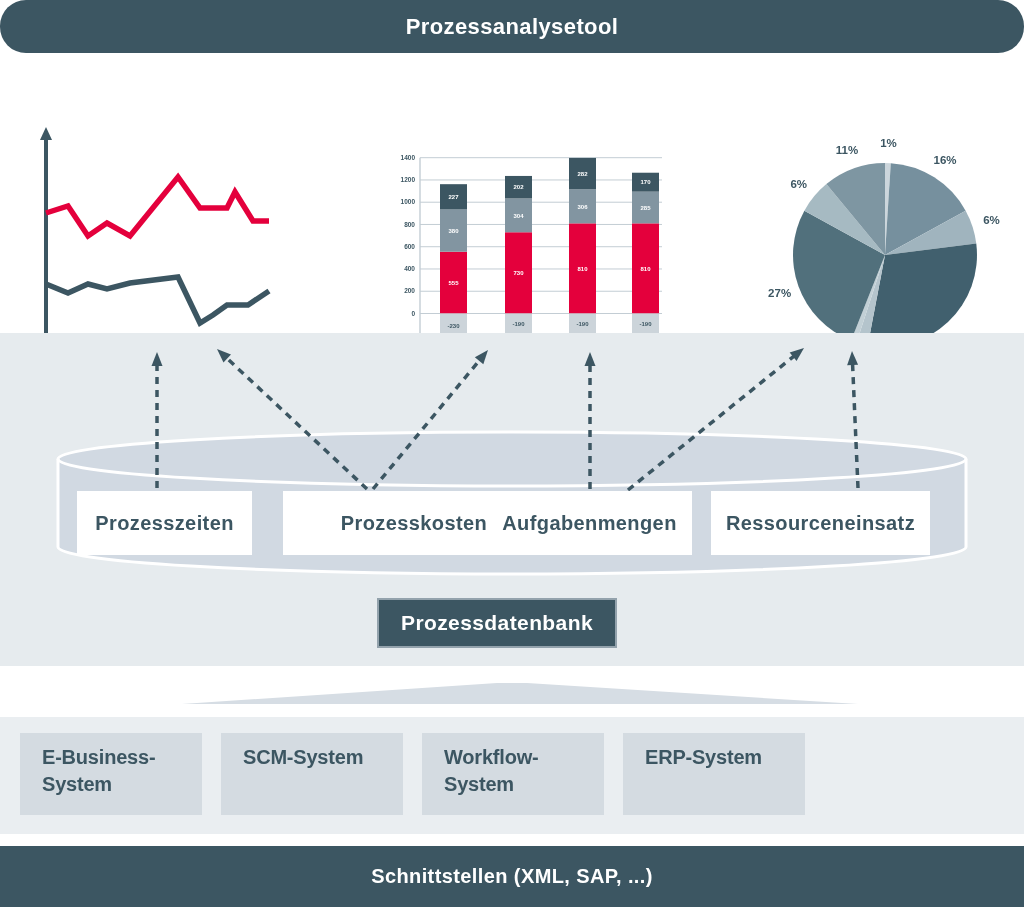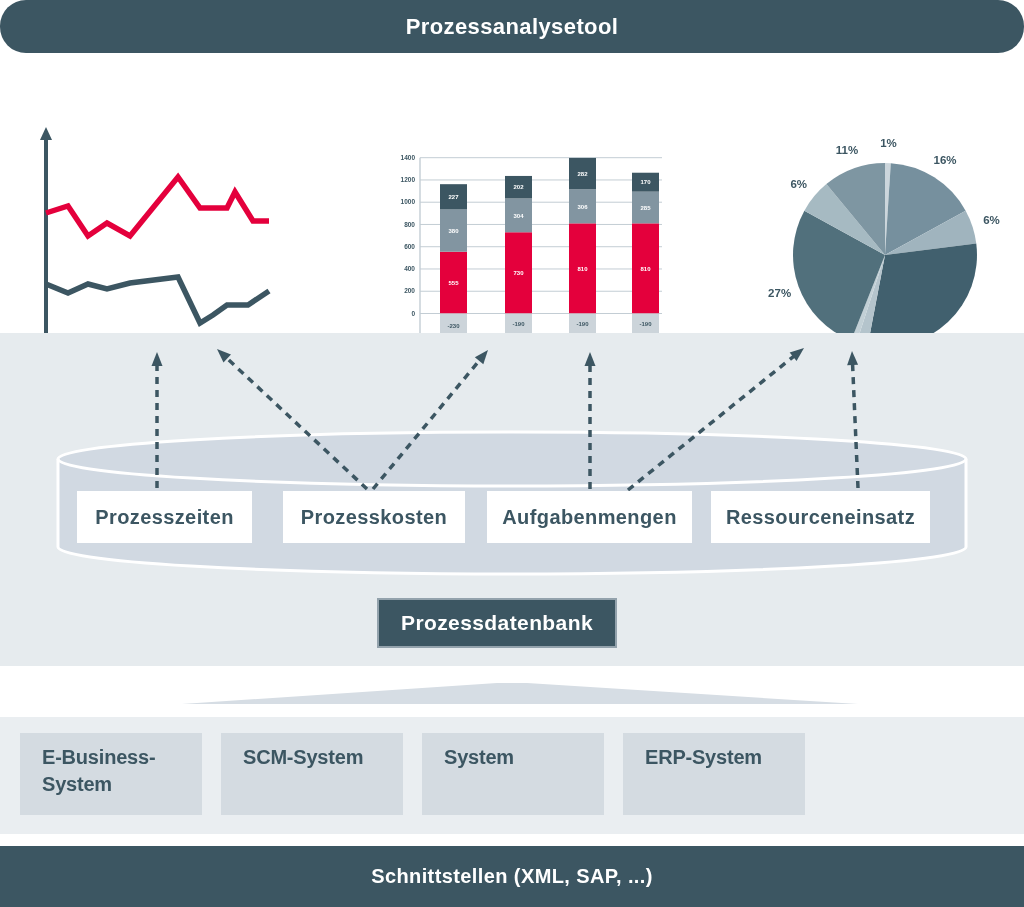--- a/index.html
+++ b/index.html
@@ -8,21 +8,21 @@
   .topbar{position:absolute;left:0;top:0;width:1024px;height:53px;background:#3c5662;
           display:flex;align-items:center;justify-content:center;border-radius:26px;}
   .topbar .ttl{color:#fff;font-weight:bold;font-size:22px;letter-spacing:.4px;}
   .charts{position:absolute;left:0;top:53px;width:1024px;height:280px;background:#fff;}
   .charts svg{position:absolute;overflow:visible;}
   #line-chart{left:20px;top:70px;}
   #bar-chart{left:378px;top:93px;}
   #pie-chart{left:760px;top:78px;}
   .band{position:absolute;left:0;top:333px;width:1024px;height:333px;background:#e6ebee;}
   #band-svg{position:absolute;left:0;top:0;}
-  .dlabel{position:absolute;top:158px;height:52px;background:#fff;color:#3c5662;
+  .dlabel{position:absolute;top:158px;height:64px;background:#fff;color:#3c5662;
           font-weight:bold;font-size:20px;letter-spacing:.4px;
           display:flex;align-items:center;justify-content:center;}
   .dbbox{position:absolute;left:377px;top:265px;width:240px;height:50px;background:#3c5662;
          border:2px solid #93a2ac;box-sizing:border-box;color:#fff;font-weight:bold;
          font-size:21px;letter-spacing:.4px;display:flex;align-items:center;justify-content:center;}
   .trapz{position:absolute;left:0;top:666px;width:1024px;height:51px;background:#fff;}
   .systems{position:absolute;left:0;top:717px;width:1024px;height:117px;background:#eaeef1;}
   .sysbox{position:absolute;top:16px;width:182px;height:82px;background:#d4dbe1;color:#3c5662;
           font-size:20px;font-weight:bold;line-height:27px;letter-spacing:-.2px;
           padding:11px 0 0 22px;box-sizing:border-box;}
@@ -150,21 +150,21 @@
         <g>
           <line x1="628" y1="157" x2="794.6607166478641" y2="22.535103613655075" stroke="#3c5662" stroke-width="3.5" stroke-dasharray="7 6"></line>
           <polygon points="804,15 796.5577585787667,28.071459085659864 789.6505802662496,19.510449346201984" fill="#3c5662"></polygon>
         </g>
         <g>
           <line x1="858" y1="155" x2="852.5250441543327" y2="29.98850819059657" stroke="#3c5662" stroke-width="3.5" stroke-dasharray="7 6"></line>
           <polygon points="852,18 858.1072844340782,31.745947651626846 847.117818592698,32.227238126431814" fill="#3c5662"></polygon>
         </g>
       </svg>
     <div class="dlabel" style="left:77px;width:175px;">Prozesszeiten</div>
-    <div class="dlabel" style="left:283px;width:182px;">Prozesskosten</div>
+    <div class="dlabel" style="left:283px;width:182px;padding-left:40px;">Prozesskosten</div>
     <div class="dlabel" style="left:487px;width:205px;">Aufgabenmengen</div>
     <div class="dlabel" style="left:711px;width:219px;">Ressourceneinsatz</div>
     <div class="dbbox">Prozessdatenbank</div>
   </section>
 
   <section class="trapz">
     <svg width="1024" height="51" viewBox="0 0 1024 51">
       <polygon points="182,38 497,17 527,17 858,38" fill="#d6dde4"></polygon>
     </svg>
   </section>
@@ -172,20 +172,21 @@
   <section class="systems">
     <div class="sysbox" style="left:20px;">
       <div>E-Business-</div>
       <div>System</div>
     </div>
     <div class="sysbox" style="left:221px;">
       <div>SCM-System</div>
       <div></div>
     </div>
     <div class="sysbox" style="left:422px;">
+      <div>Workflow-</div>
       <div>System</div>
     </div>
     <div class="sysbox" style="left:623px;">
       <div>ERP-System</div>
       <div></div>
     </div>
   </section>
 
   <div class="gapstrip"></div>
 

